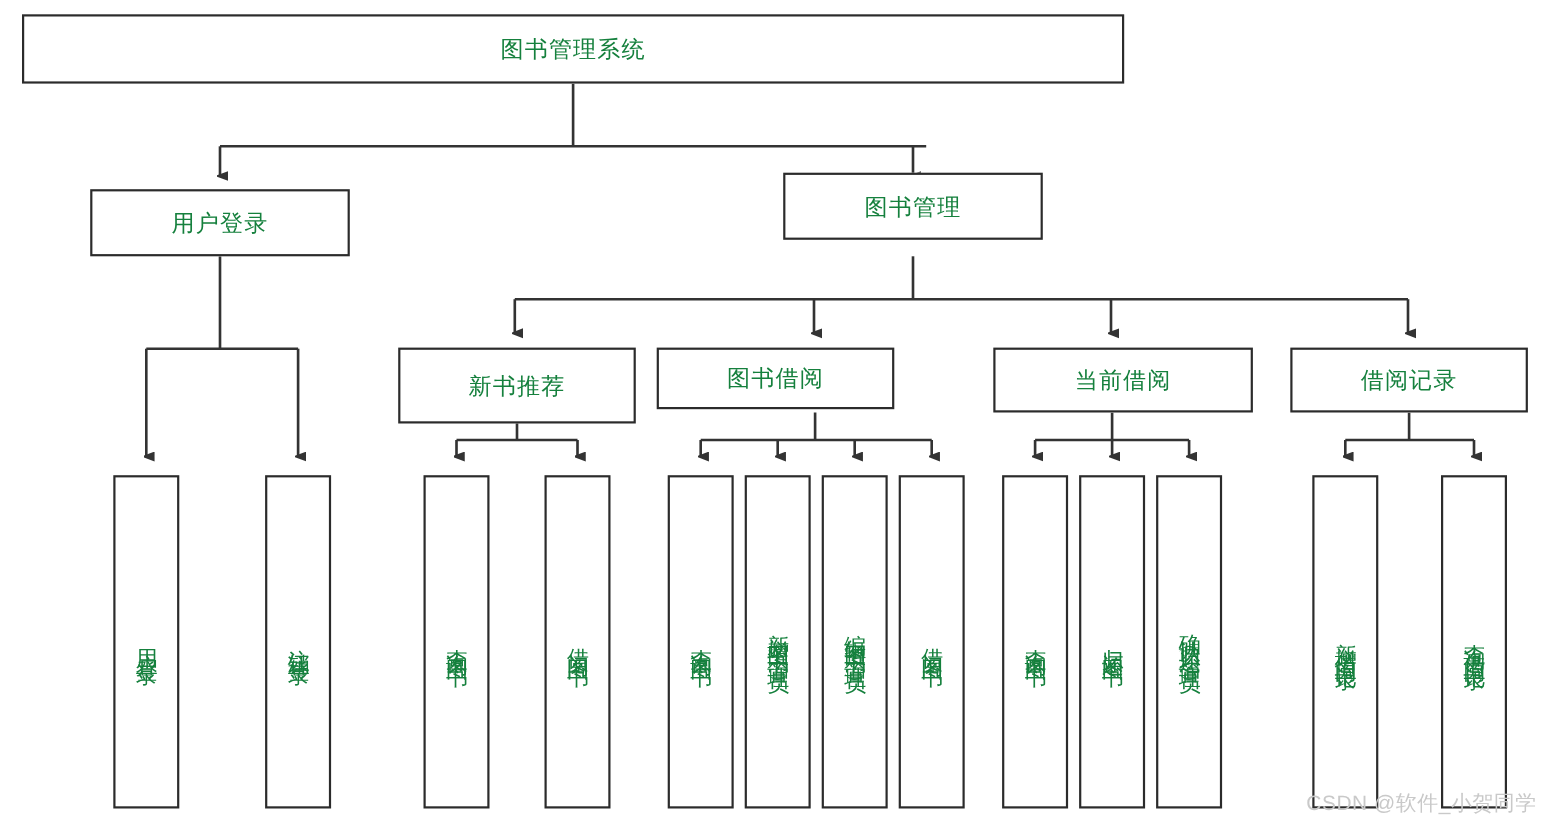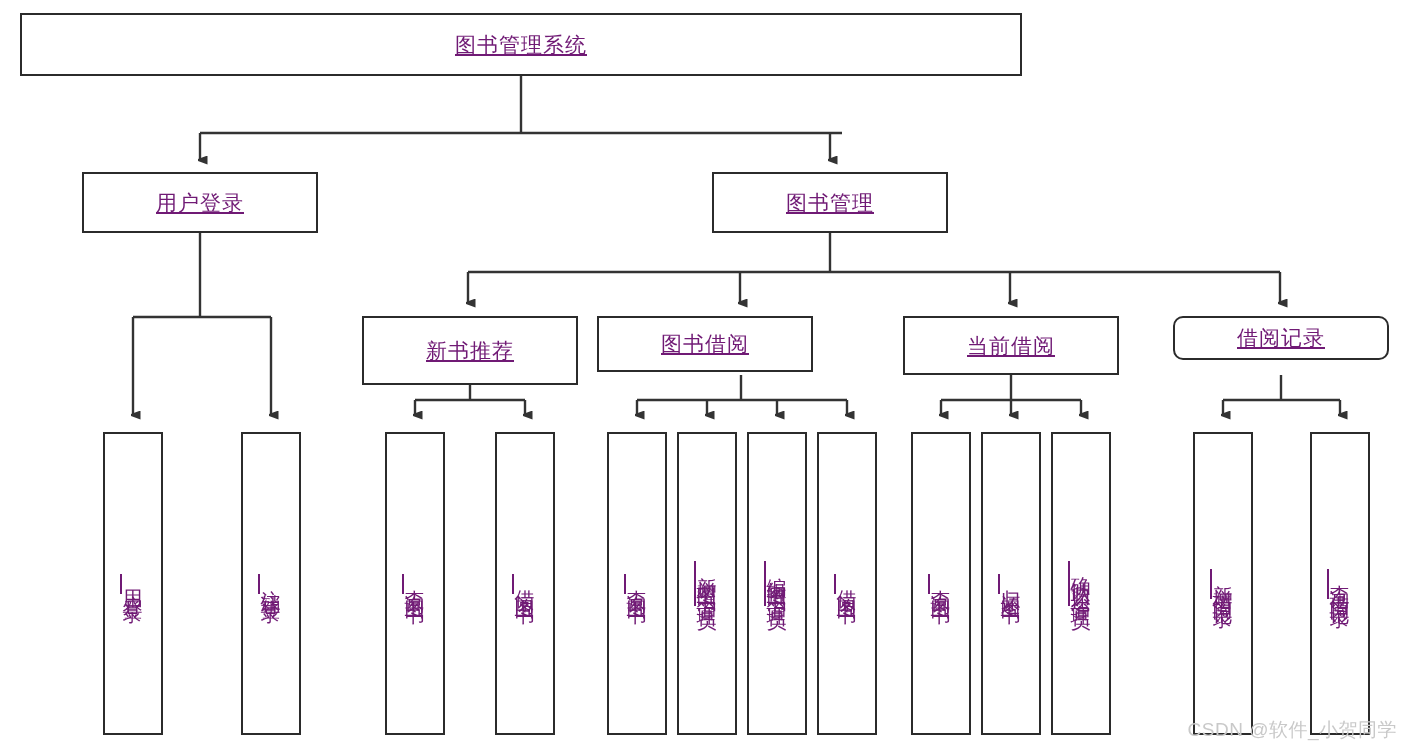--- a/index.html
+++ b/index.html
@@ -26,22 +26,21 @@
     pointer-events: none;
   }
   .node {
     position: absolute;
     box-sizing: border-box;
     border: 2px solid #2b2b2b;
     background: #ffffff;
     display: flex;
     align-items: center;
     justify-content: center;
-    color: #701a75;
-    text-decoration: underline;
+    color: #15803d;
   }
   .node.h {
     font-size: 21px;
     letter-spacing: 1px;
   }
   .node.v {
     font-size: 20px;
     align-items: center;
     justify-content: center;
     padding: 10px 0;
@@ -123,34 +122,34 @@
     </g>
   </svg>
 
   <div class="node h" style="left:20px; top:13px; width:1002px; height:63px;">
     <span class="htext">图书管理系统</span>
   </div>
 
   <div class="node h" style="left:82px; top:172px; width:236px; height:61px;">
     <span class="htext">用户登录</span>
   </div>
-  <div class="node h" style="left:712px; top:172px; width:236px; height:61px;">
+  <div class="node h" style="left:712px; top:157px; width:236px; height:61px;">
     <span class="htext">图书管理</span>
   </div>
 
   <div class="node h" style="left:362px; top:316px; width:216px; height:69px;">
     <span class="htext">新书推荐</span>
   </div>
   <div class="node h" style="left:597px; top:316px; width:216px; height:56px;">
     <span class="htext">图书借阅</span>
   </div>
-  <div class="node h" style="left:903px; top:316px; width:216px; height:59px;">
+  <div class="node h" style="left:903px; top:316px; width:236px; height:59px;">
     <span class="htext">当前借阅</span>
   </div>
-  <div class="node h" style="left:1173px; top:316px; width:216px; height:44px;border-radius:10px;">
+  <div class="node h" style="left:1173px; top:316px; width:216px; height:59px;">
     <span class="htext">借阅记录</span>
   </div>
 
   <div class="node v" style="left:103px; top:432px; width:60px; height:303px;">
     <span class="vtext">用户登录</span>
   </div>
   <div class="node v" style="left:241px; top:432px; width:60px; height:303px;">
     <span class="vtext">注销登录</span>
   </div>
 

